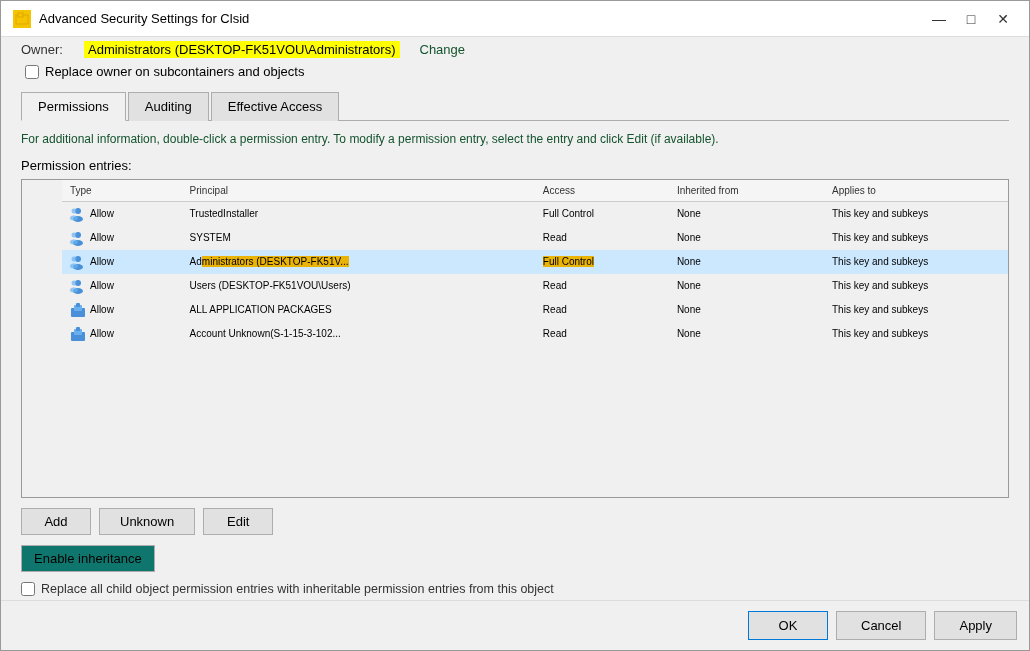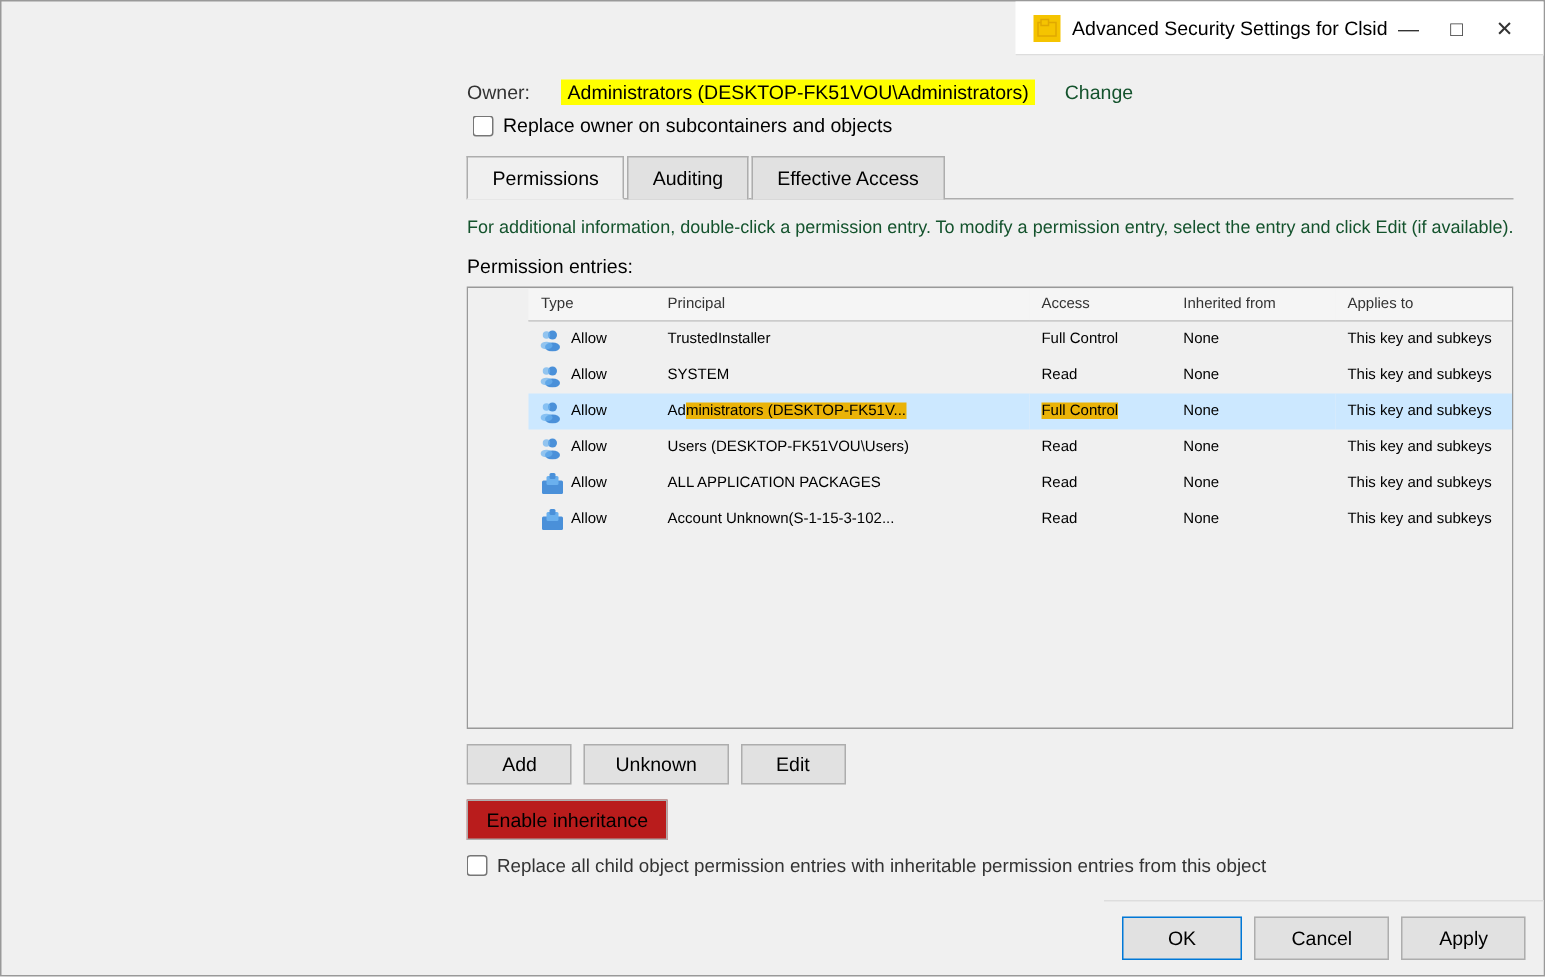--- a/index.html
+++ b/index.html
@@ -13,21 +13,20 @@
       min-height: 100vh;
     }
     .window {
       width: 1030px;
       height: 651px;
       background: #f0f0f0;
       border: 1px solid #999;
       box-shadow: 2px 2px 8px rgba(0,0,0,0.3);
       display: flex;
       flex-direction: column;
-      align-items: flex-end;
     }
     .title-bar {
       background: #fff;
       padding: 8px 12px;
       display: flex;
       align-items: center;
       border-bottom: 1px solid #ddd;
       height: 36px;
     }
     .title-bar-icon {
@@ -56,21 +55,21 @@
       border: none;
       cursor: pointer;
       display: flex;
       align-items: center;
       justify-content: center;
       font-size: 14px;
       color: #333;
     }
     .content {
       flex: 1;
-      padding: 16px 20px;
+      padding: 4px 20px;
       display: flex;
       flex-direction: column;
       overflow: hidden;
     }
     .owner-section {
       display: flex;
       flex-direction: column;
       gap: 6px;
       margin-bottom: 12px;
     }
@@ -182,21 +181,21 @@
     .btn {
       padding: 5px 20px;
       background: #e1e1e1;
       border: 1px solid #adadad;
       cursor: pointer;
       font-size: 13px;
       min-width: 70px;
     }
     .inheritance-btn {
       padding: 5px 12px;
-      background: #b91c1c;
+      background: #0f766e;
       border: 1px solid #adadad;
       cursor: pointer;
       font-size: 13px;
     }
     .replace-child-row {
       display: flex;
       align-items: center;
       gap: 6px;
       font-size: 12.5px;
       color: #333;

